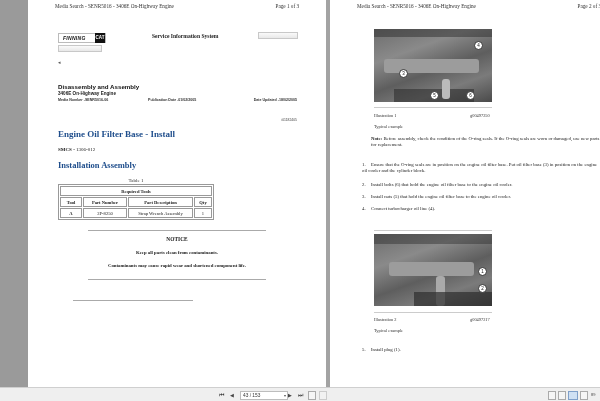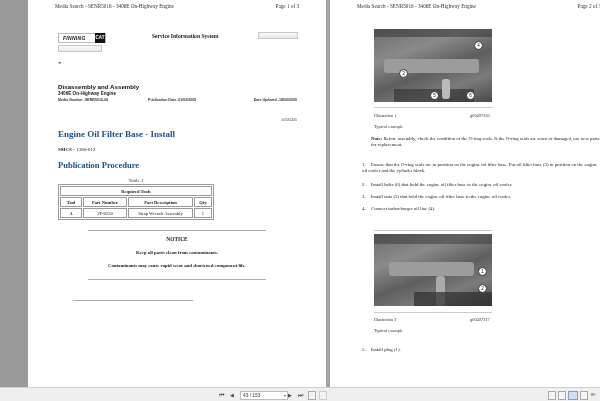--- a/index.html
+++ b/index.html
@@ -67,21 +67,21 @@
 
     <div class="da-title">Disassembly and Assembly</div>
     <div class="da-sub">3406E On-Highway Engine</div>
     <div class="meta" style="left:30px;">Media Number -SENR5016-06</div>
     <div class="meta" style="left:120px;">Publication Date -01/02/2005</div>
     <div class="meta" style="right:29px;">Date Updated -18/02/2005</div>
     <div class="docid">i01182405</div>
 
     <div class="h1">Engine Oil Filter Base - Install</div>
     <div class="smcs"><b>SMCS</b><span> - 1306-012</span></div>
-    <div class="h2">Publication Procedure</div>
+    <div class="h2">Installation Assembly</div>
 
     <div class="tcap">Table 1</div>
     <table class="tools">
       <tbody>
           <tr>
             <th colspan="4">Required Tools</th>
           </tr>
       <tr>
         <th style="width:18px;">Tool</th>
         <th style="width:40px;">Part Number</th>

